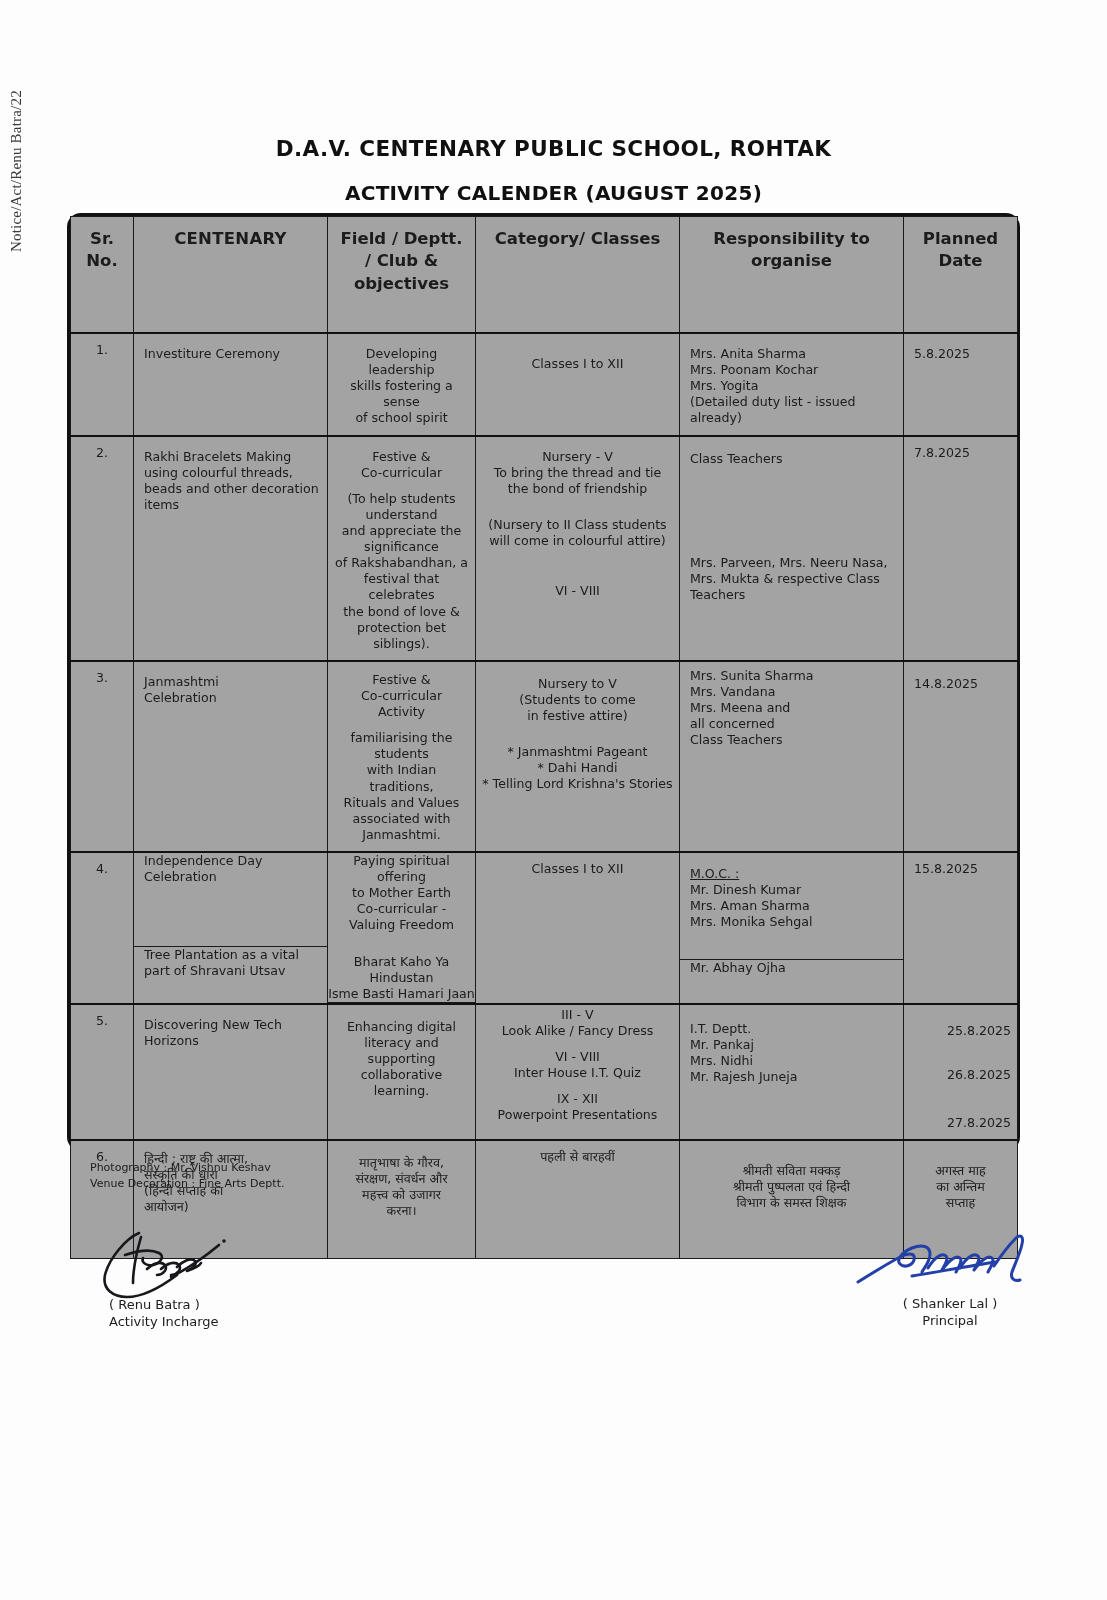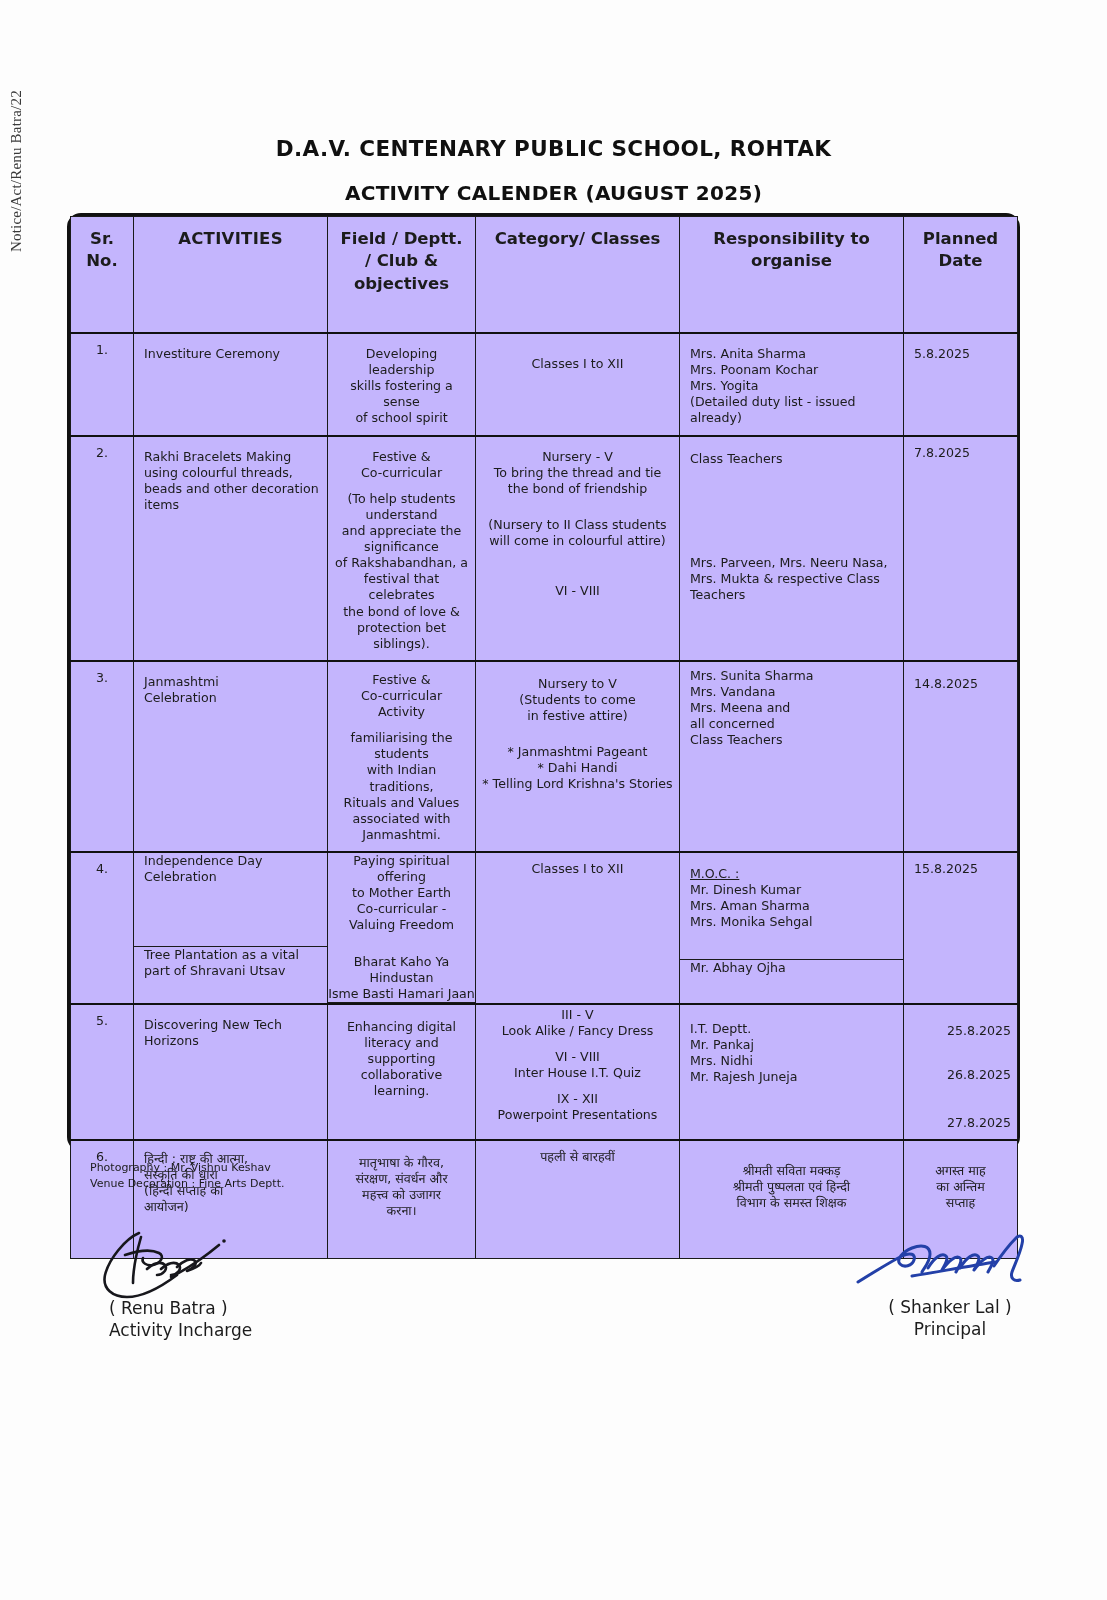--- a/index.html
+++ b/index.html
@@ -71,21 +71,21 @@
   .table-wrap {
     position: absolute;
     left: 70px;
     top: 216px;
     width: 947px;
   }
   table.cal {
     border-collapse: collapse;
     width: 947px;
     table-layout: fixed;
-    background: #c4b5fd;
+    background: #a3a3a3;
   }
   table.cal td, table.cal th {
     border: 1px solid #1a1a1a;
     vertical-align: top;
     padding: 8px 6px;
     font-size: 12.6px;
     line-height: 1.28;
     color: #1c1c1c;
     font-family: "DejaVu Sans", sans-serif;
   }
@@ -176,21 +176,21 @@
   }
   .sig-block-right {
     position: absolute;
     left: 820px;
     top: 1228px;
     width: 260px;
     text-align: center;
   }
   .sig-caption {
     font-family: "DejaVu Sans", sans-serif;
-    font-size: 17px;
+    font-size: 13px;
     line-height: 1.3;
     color: #1c1c1c;
   }
   .sig-left-caption { margin-top: -8px; padding-left: 14px; }
   .sig-right-caption { margin-top: -4px; }
 
   svg.sig { display: block; }
 </style>
 </head>
 <body>
@@ -216,21 +216,21 @@
           <col class="c-res">
           <col class="c-dat">
       </colgroup>
       <thead>
         <tr>
           <th>
             <div>Sr.</div>
             <div>No.</div>
           </th>
           <th class="hdr-activities">
-            <div>ACTIVITIES</div>
+            <div>CENTENARY</div>
           </th>
           <th>
             <div>Field / Deptt.</div>
             <div>/ Club &amp;</div>
             <div>objectives</div>
           </th>
           <th>
             <div>Category/ Classes</div>
           </th>
           <th>

